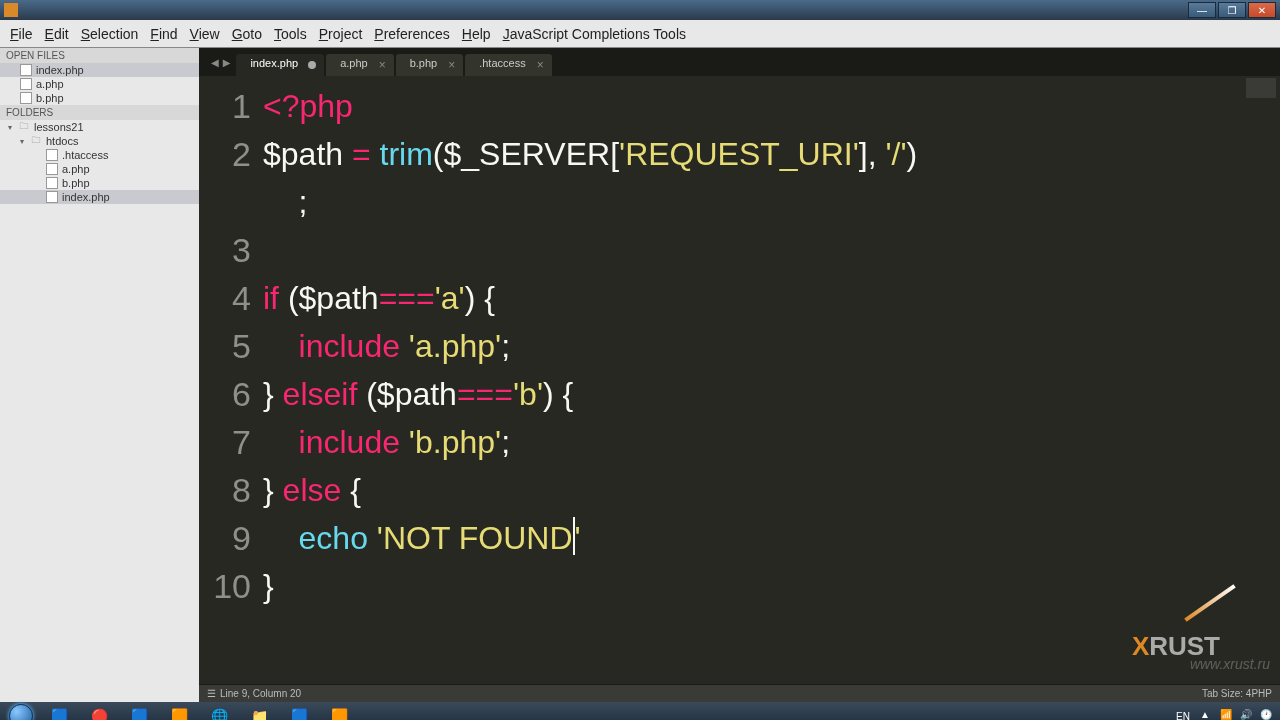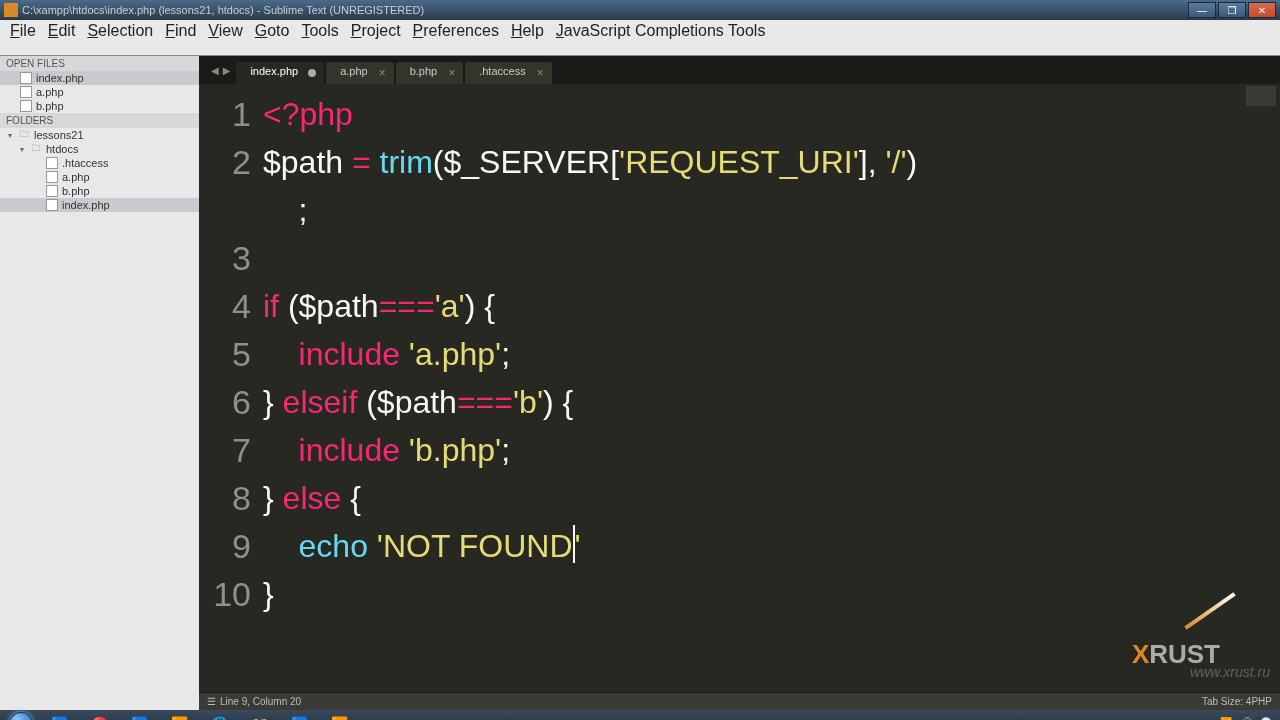--- a/index.html
+++ b/index.html
@@ -7,21 +7,21 @@
 
 
 .titlebar { height: 20px; background: linear-gradient(#4a6a8a, #2a3a4a); display: flex; align-items: center; padding: 0 4px; color: #ccc; font-size: 11px; }
 .titlebar .icon { width: 14px; height: 14px; background: #d88a2a; margin-right: 4px; }
 .titlebar .title { flex: 1; }
 .winbtns { display: flex; gap: 2px; margin-left: auto; }
 .winbtn { width: 28px; height: 16px; background: linear-gradient(#5a7a9a, #3a5a7a); display: flex; align-items: center; justify-content: center; color: #fff; font-size: 10px; border: 1px solid #1a2a3a; }
 .winbtn.close { background: linear-gradient(#d86a4a, #c84a2a); }
 
 
-.menubar { height: 36px; background: #e8e8e8; display: flex; padding: 0 4px; font-size: 16px; color: #222; border-bottom: 1px solid #888; }
+.menubar { height: 28px; background: #e8e8e8; display: flex; align-items: center; padding: 0 4px; font-size: 14px; color: #222; border-bottom: 1px solid #888; }
 .menubar .menuitem { padding: 2px 6px; cursor: default; }
 .menubar .menuitem span.ul { text-decoration: underline; }
 
 
 .main { display: flex; height: 654px; background: #737373; }
 
 
 .sidebar { width: 199px; background: #e8e8e8; color: #333; font-size: 11px; overflow: hidden; }
 .sidebar .section-header { background: #d8d8d8; padding: 2px 6px; font-size: 10px; color: #555; }
 .sidebar .tree-item { padding: 1px 4px 1px 20px; display: flex; align-items: center; cursor: default; }
@@ -81,26 +81,20 @@
 .watermark { position: absolute; right: 10px; bottom: 30px; color: rgba(255,255,255,.25); font-size: 14px; font-style: italic; pointer-events: none; margin-top: 35px; }
 .logo-wm { position: absolute; right: 60px; bottom: 40px; color: #aaa; font-size: 26px; font-weight: bold; font-family: Arial; pointer-events: none; }
 .logo-wm .x { color: #d82; }
 .logo-wm .slash { position:absolute; right:-20px; top:-30px; width:60px; height:4px; background:linear-gradient(90deg,#d82,#fff); transform:rotate(-35deg); }
 </style>
 </head>
 <body>
 
 <div class="titlebar">
   <div class="icon"></div>
-  <div class="title">
-    <span>C:\xampp\htdocs\index.php</span>
-    <span>(lessons21, htdocs)</span> -
-    <span>Sublime Text</span>
-    <span>(UNREGISTERED)</span>
-  </div>
   <div class="winbtns">
     <div class="winbtn">—</div>
     <div class="winbtn">❐</div>
     <div class="winbtn close">✕</div>
   </div>
 </div>
 
 <div class="menubar" id="menubar">
     <div class="menuitem"><span class="ul">F</span>ile</div>
     <div class="menuitem"><span class="ul">E</span>dit</div>

